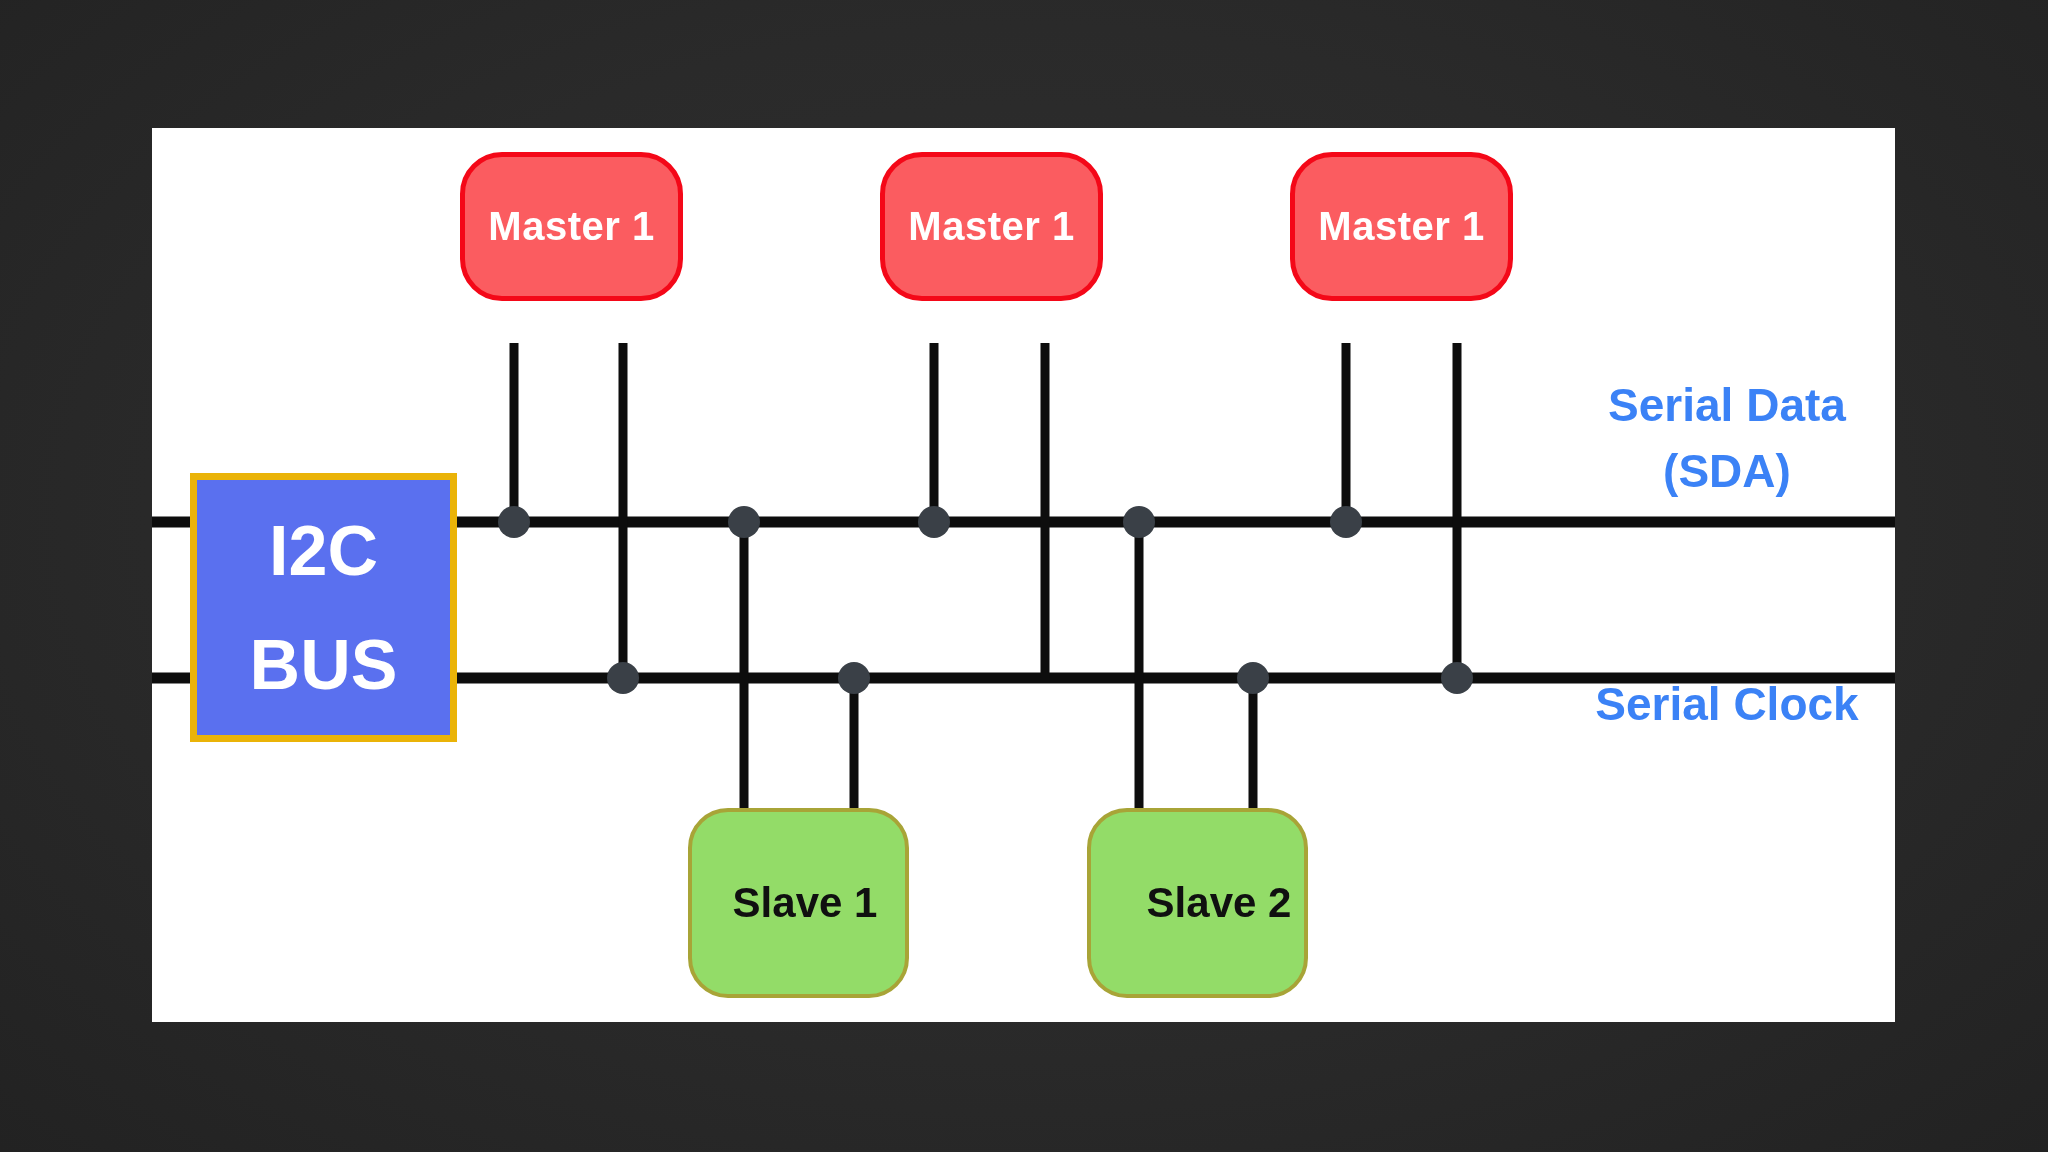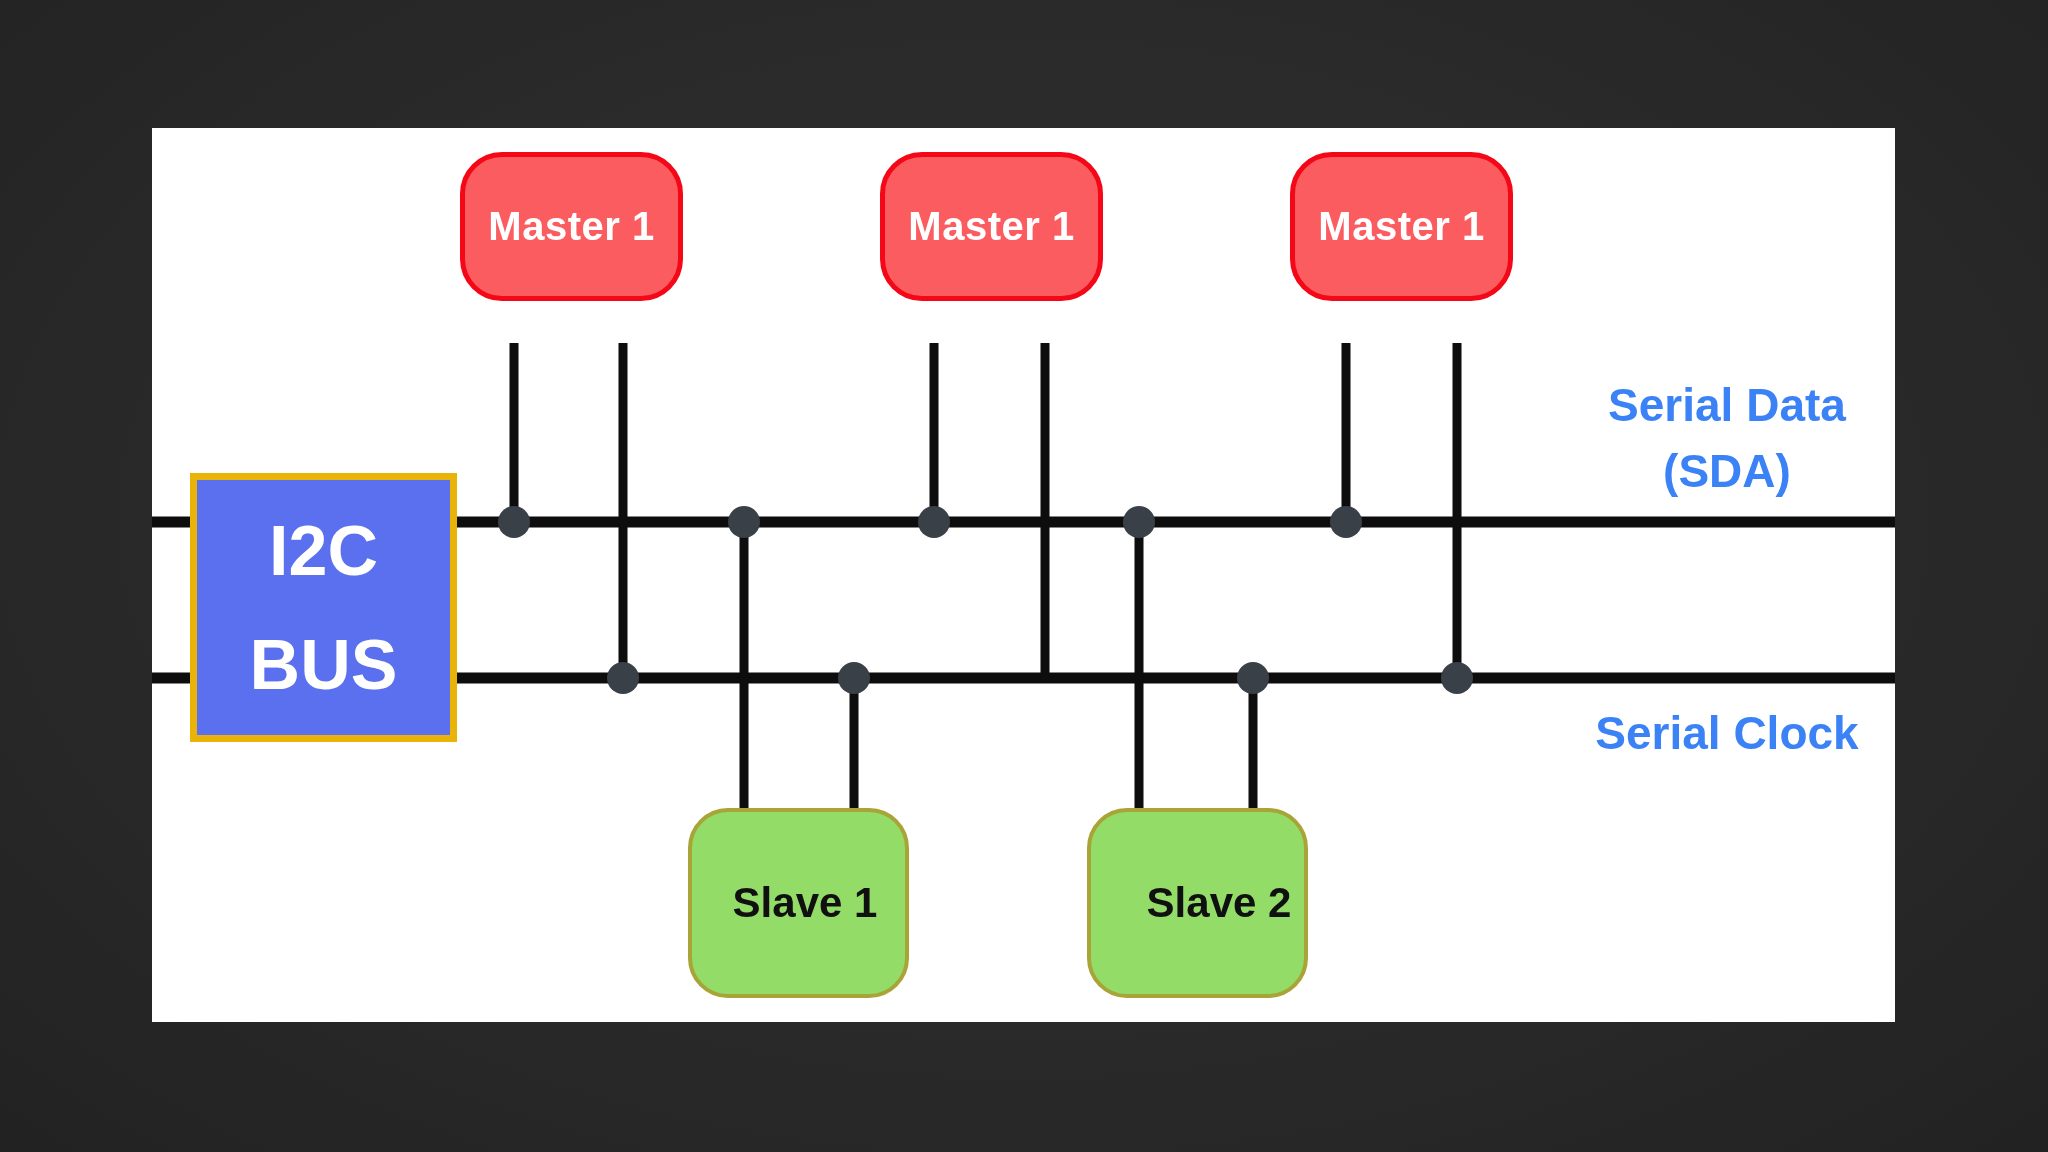--- a/index.html
+++ b/index.html
@@ -37,21 +37,21 @@
   .master1{left:460px;top:152px;}
   .master2{left:880px;top:152px;}
   .master3{left:1290px;top:152px;}
   .slave1{left:688px;top:808px;padding-left:13px;}
   .slave2{left:1087px;top:808px;padding-left:43px;}
   .sig-label{
     position:absolute;width:370px;text-align:center;
     color:#3b82f6;font-weight:bold;font-size:46px;line-height:66px;
   }
   .sda-label{left:1542px;top:372px;}
-  .scl-label{left:1542px;top:700px;}
+  .scl-label{left:1542px;top:671px;}
 </style>
 </head>
 <body>
 
 <div class="stage">
 
   <div class="panel"></div>
 
   <svg class="wires" viewBox="0 0 2048 1152">
 

